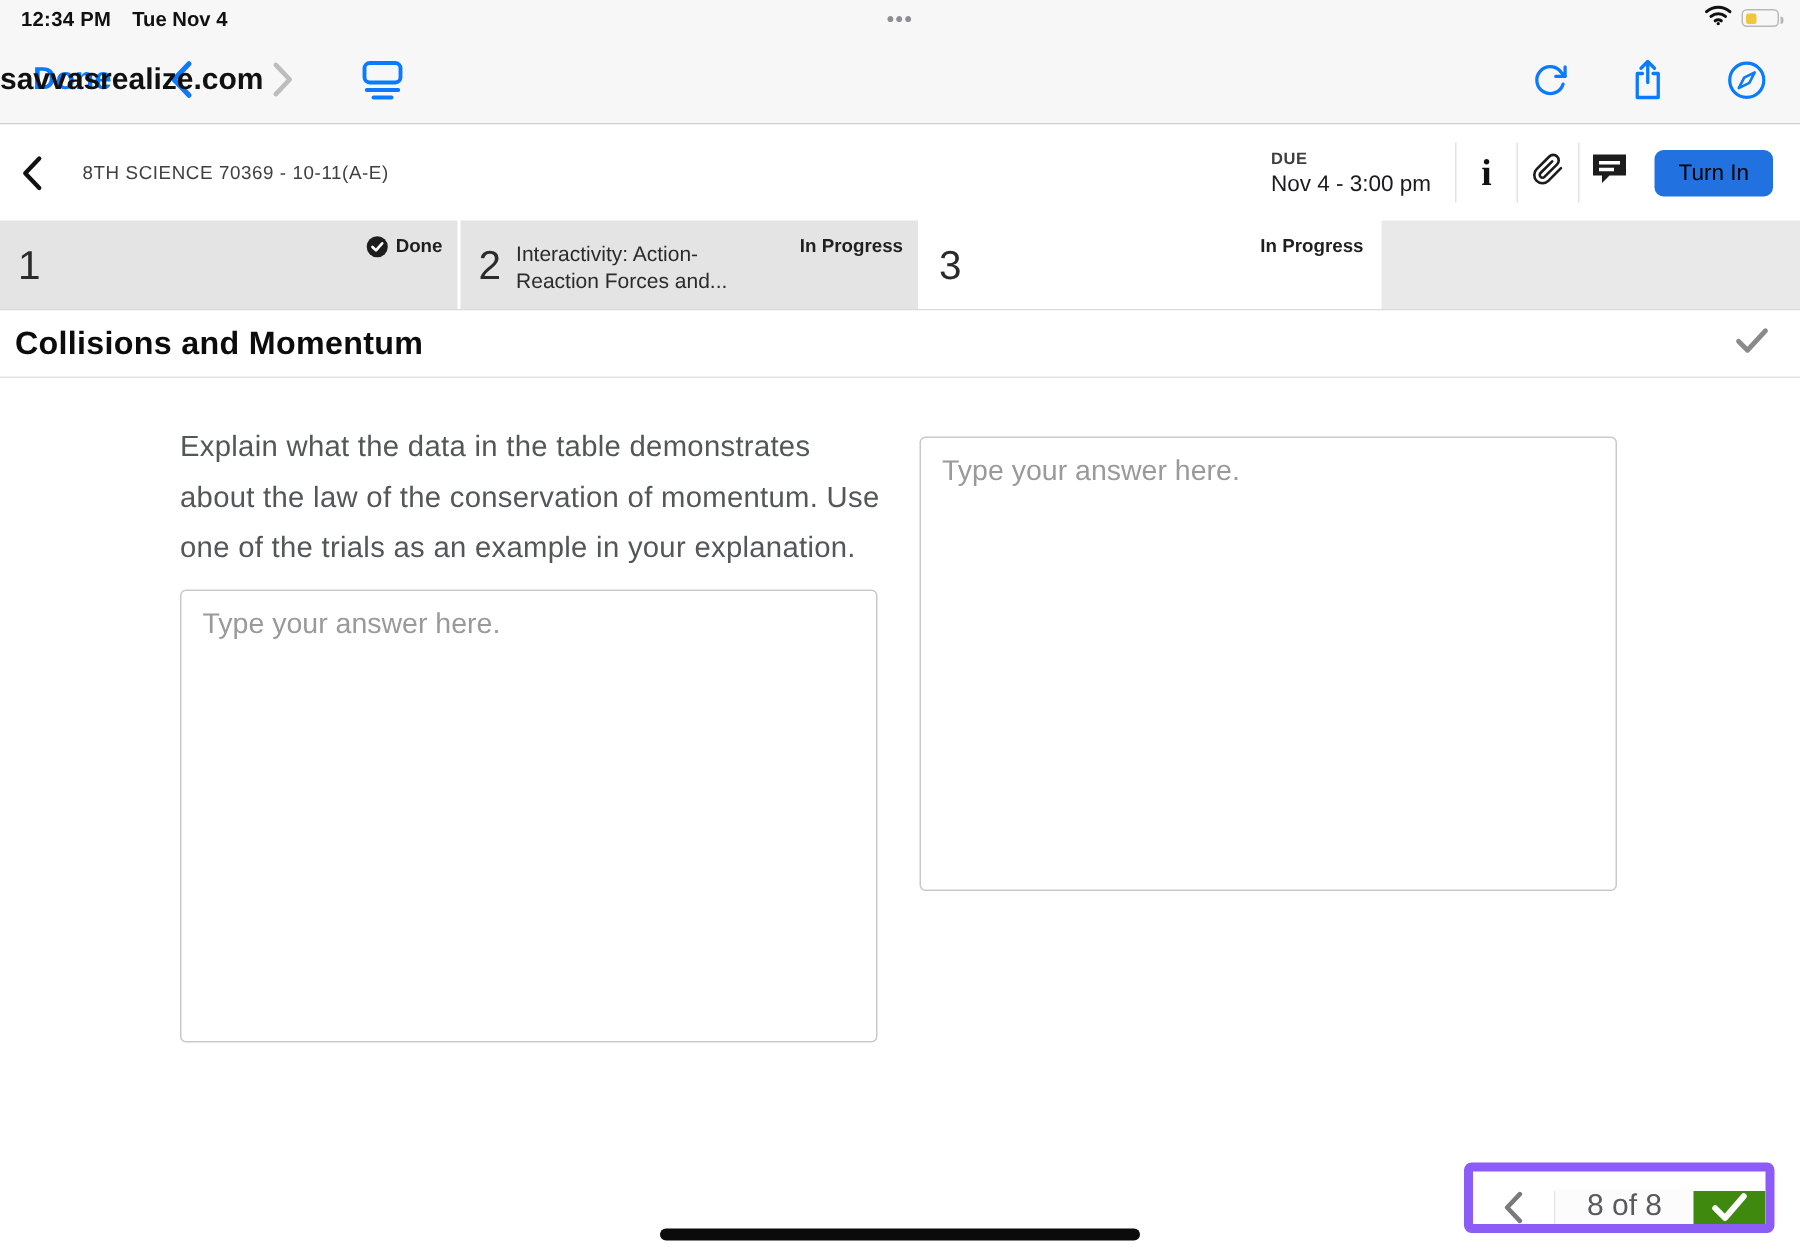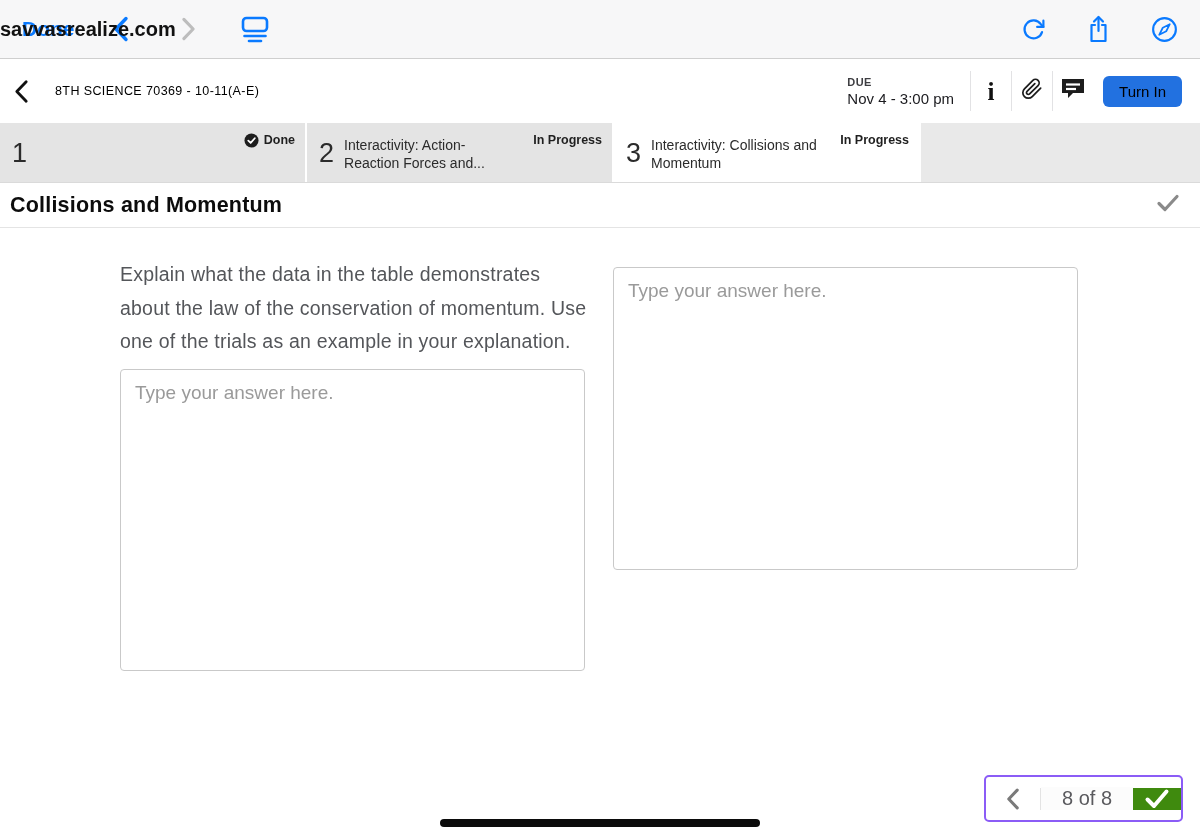--- a/index.html
+++ b/index.html
@@ -26,21 +26,21 @@
   .toolbar .back { margin-left:38px; }
   .toolbar .fwd { margin-left:52px; }
   .toolbar .reader { margin-left:44px; }
   .toolbar .url { position:absolute; left:0; right:0; text-align:left; font-size:20px;
     font-weight:bold; color:#111; pointer-events:none; }
   .toolbar .right-ics { margin-left:auto; display:flex; align-items:center; gap:40px; }
 
   
   .assign-header { height:64px; background:#fff; display:flex; align-items:center; padding:0 18px 0 14px; }
   .assign-header .titles { margin-left:26px; }
-  .assign-header .course { font-size:12.5px; color:#000000; letter-spacing:.4px; }
+  .assign-header .course { font-size:12.5px; color:#404040; letter-spacing:.4px; }
   .assign-header .a-title { font-size:18px; color:#1b1b1f; margin-top:2px; letter-spacing:.2px; }
   .assign-header .right { margin-left:auto; display:flex; align-items:center; height:100%; }
   .due { text-align:left; margin-right:16px; }
   .due .due-label { font-size:11px; font-weight:bold; color:#3e3e42; letter-spacing:.4px; }
   .due .due-value { font-size:15px; color:#1b1b1f; margin-top:2px; }
   .hdr-sep { width:1px; height:40px; background:#e2e2e4; }
   .hdr-ic { width:40px; display:flex; align-items:center; justify-content:center; }
   .info-i { font-family:"Liberation Serif", serif; font-weight:bold; font-size:25px; color:#111; line-height:1; }
   .turn-in { margin-left:10px; background:#2271e0; color:#000000; font-size:15px; border:none;
     border-radius:6px; padding:7px 16px; font-family:inherit; }
@@ -66,38 +66,57 @@
   .qcol { width:467px; }
   .qprompt { font-size:19.5px; line-height:33.5px; color:#54565a; letter-spacing:.2px; }
   .answer { display:block; width:465px; border:1px solid #c9c9c9; border-radius:4px;
     margin-top:10px; resize:none; padding:12px 14px; font-family:inherit; font-size:19px;
     color:#54565a; background:#fff; outline:none; }
   .answer::placeholder { color:#9a9a9a; }
   .qcol.left .answer { height:302px; }
   .qcol.right .answer { height:303px; margin-top:9px; }
 
   
-  .pager { position:absolute; right:17px; bottom:11px; height:47px; display:flex; align-items:center;
-    border:2px solid #8b5cf6; border-radius:5px; overflow:hidden; background:#fff; }
+  .pager { position:absolute; right:17px; bottom:11px; height:47px; display:flex; align-items:flex-end;
+    border:6px solid #8b5cf6; border-radius:5px; overflow:hidden; background:#fff; }
   .pager .prev { width:55px; display:flex; align-items:center; justify-content:center;
     background:#fff; border-right:1px solid #e3e3e3; }
   .pager .count { width:92px; display:flex; align-items:center; justify-content:center;
     font-size:20px; color:#5a5a5e; background:#fcfcfc; }
   .pager .next { width:48px; display:flex; align-items:center; justify-content:center; border:none; }
 
   
   .home-indicator { position:absolute; left:440px; bottom:6px; width:320px; height:8px;
     border-radius:4.5px; background:#0b0b0b; }
 </style>
 </head>
 <body>
 
 <div class="screen">
 
   <div class="chrome">
+    <div class="statusbar">
+      <span class="time">12:34 PM</span>
+      <span class="date">Tue Nov 4</span>
+      <div class="center-dots">•••</div>
+      <div class="right">
+        <span>
+          <svg width="19" height="14" viewBox="0 0 24 18" fill="none" stroke="#111" stroke-width="2.6" stroke-linecap="round">
+            <path d="M2 6.2 a 15 15 0 0 1 20 0"></path>
+            <path d="M5.8 10.2 a 9.5 9.5 0 0 1 12.4 0"></path>
+            <path d="M9.4 14 a 4.4 4.4 0 0 1 5.2 0"></path>
+            <circle cx="12" cy="16.4" r="1.4" fill="#111" stroke="none"></circle>
+          </svg>
+        </span>
+        <span class="battery">
+          <span class="fill" style="background:#f2c53d"></span>
+            <span class="cap"></span>
+        </span>
+      </div>
+    </div>
 
     <div class="toolbar">
       <span class="done">Done</span>
       <span class="nav-ic back">
         <svg width="16" height="26" viewBox="0 0 16 26" fill="none" stroke="#0a7aff" stroke-width="3.4" stroke-linecap="round" stroke-linejoin="round">
             <polyline points="13,2.5 3,13 13,23.5"></polyline>
           </svg>
       </span>
       <span class="nav-ic fwd">
         <svg width="15" height="24" viewBox="0 0 16 26" fill="none" stroke="#bdbdbd" stroke-width="3.4" stroke-linecap="round" stroke-linejoin="round">
@@ -189,21 +208,20 @@
         <span>Done</span>
       </span>
     </div>
     <div class="tab">
       <span class="num">2</span>
       <span class="lbl">Interactivity: Action-Reaction Forces and...</span>
       <span class="status">In Progress</span>
     </div>
     <div class="tab active">
       <span class="num">3</span>
-      <span class="lbl">Interactivity: Collisions and Momentum</span>
       <span class="status">In Progress</span>
     </div>
     <div class="tabfiller"></div>
   </div>
 
   <div class="page-title-row">
     <h1>Collisions and Momentum</h1>
     <span class="done-check">
       <svg width="24" height="20" viewBox="0 0 24 20" fill="none" stroke="#8a8a8a" stroke-width="3.2" stroke-linecap="round" stroke-linejoin="round">
           <polyline points="3 10.5 9 16.5 21 3.5"></polyline>

